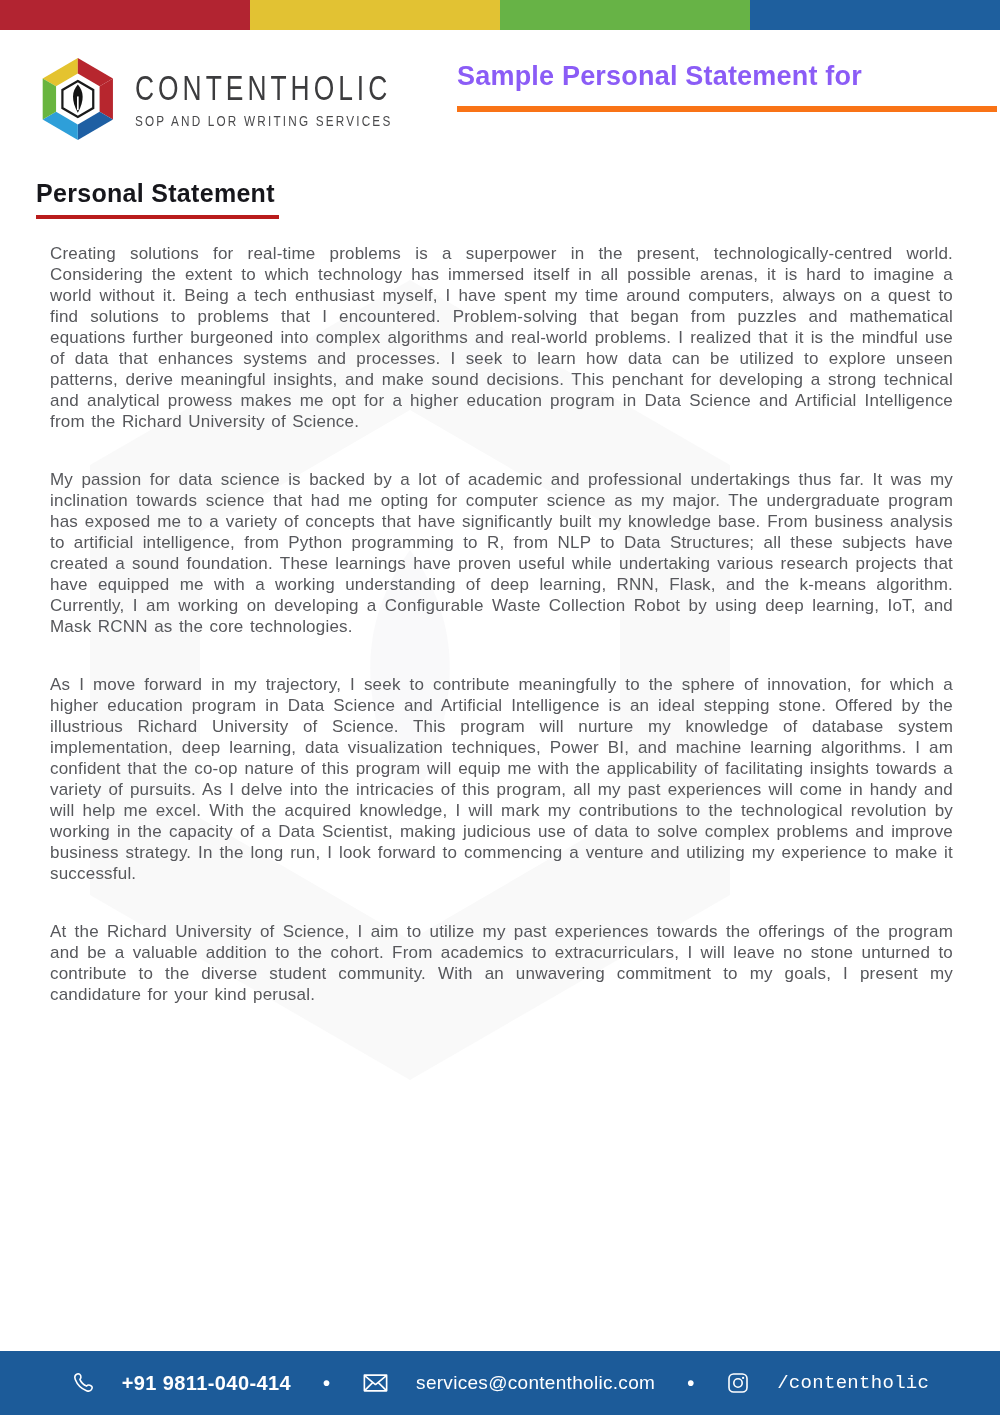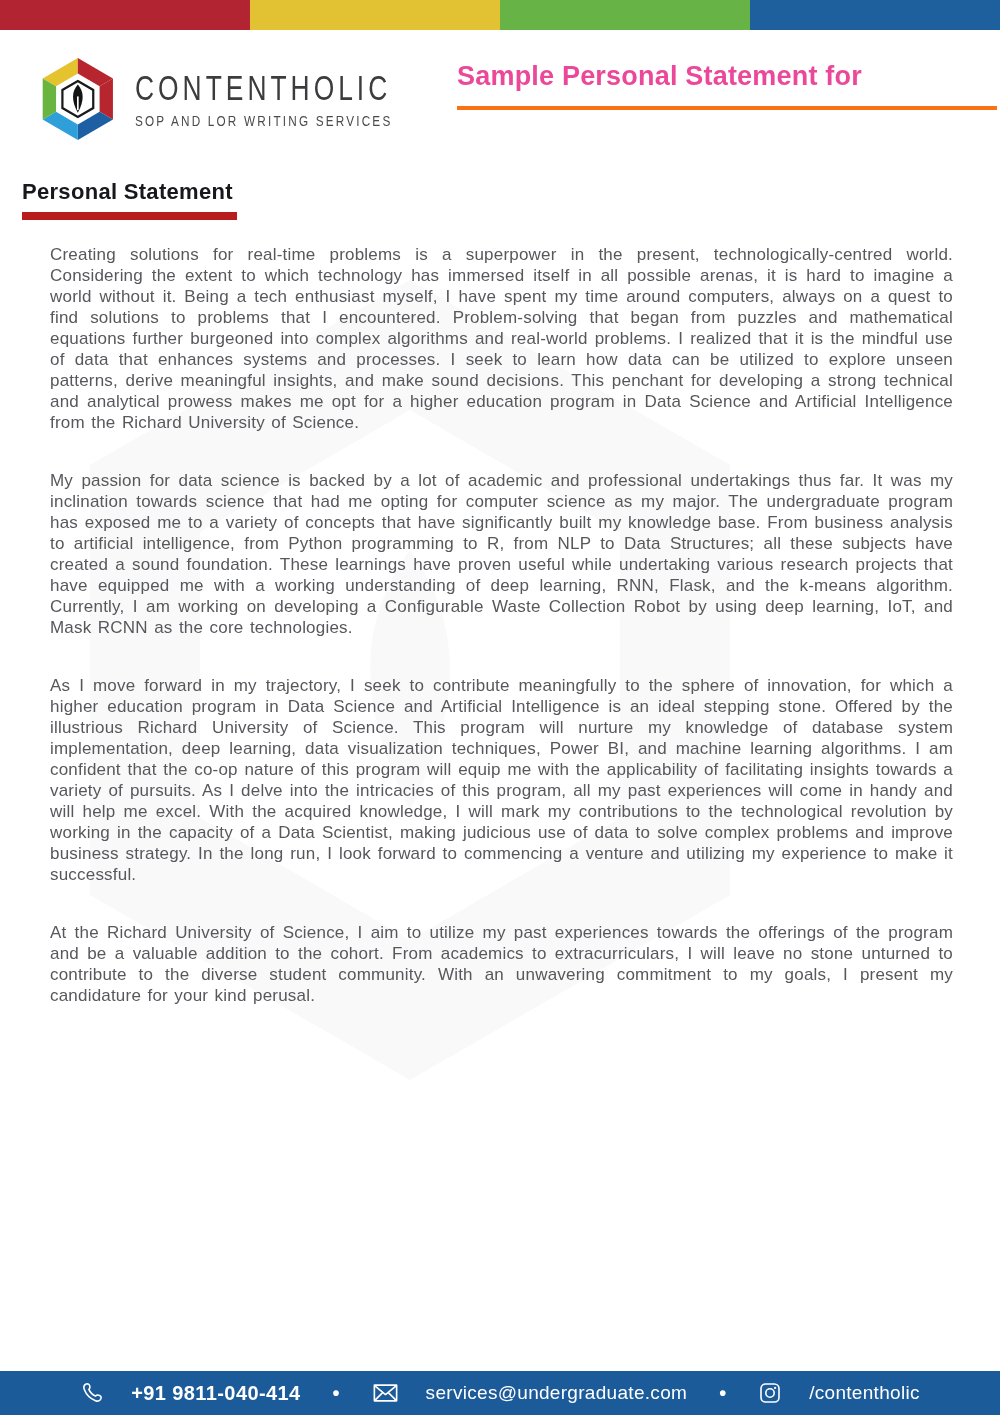--- a/index.html
+++ b/index.html
@@ -24,49 +24,49 @@
     letter-spacing: 5px; transform: scale(0.80, 1.08); transform-origin: left center;
     white-space: nowrap;
   }
   .brand-tagline {
     font-size: 14px; font-weight: 400; color: #4a4a4c;
     letter-spacing: 2.6px; transform: scale(0.84, 1.02); transform-origin: left center;
     margin-top: 6px; white-space: nowrap;
   }
   .title-block {
     margin-left: auto; width: 540px; padding-top: 4px; padding-bottom: 12px;
-    border-bottom: 4px solid #f97316;
-    font-size: 27px; line-height: 35px; font-weight: 800; color: #ec4899;
+    border-bottom: 6px solid #f97316;
+    font-size: 27px; line-height: 35px; font-weight: 800; color: #8b5cf6;
     letter-spacing: 0.2px;
   }
 
   
   .page-heading {
-    margin: 36px 0 0 22px;
+    margin: 36px 0 0 36px;
     width: fit-content;
-    font-size: 22px; font-weight: 800; color: #17171c; letter-spacing: 0.3px;
-    border-bottom: 8px solid #b91c1c; padding: 0 4px 7px 0;
+    font-size: 25px; font-weight: 800; color: #17171c; letter-spacing: 0.3px;
+    border-bottom: 4px solid #b91c1c; padding: 0 4px 7px 0;
     position: relative; z-index: 2;
   }
 
   
   .content { margin: 24px 47px 0 50px; position: relative; z-index: 2; }
   .content p {
     margin: 0 0 37px 0;
     font-size: 17px; line-height: 21px; letter-spacing: 0.2px; word-spacing: 1.5px;
     color: #57585c; text-align: justify;
   }
   .content p:last-child { margin-bottom: 15px; }
 
   
   .watermark { position: absolute; left: 30px; top: 250px; z-index: 1; pointer-events: none; }
 
   
   .footer {
-    position: absolute; left: 0; right: 0; bottom: 0; height: 44px;
+    position: absolute; left: 0; right: 0; bottom: 0; height: 64px;
     display: flex; align-items: center; justify-content: center; gap: 27px;
     color: #ffffff; z-index: 3;
   }
   .footer .ficon { display: inline-flex; align-items: center; }
   .footer .phone-label { font-size: 20px; font-weight: 700; letter-spacing: 0.4px; }
   .footer .email-label, .footer .insta-label { font-size: 19px; font-weight: 400; letter-spacing: 0.3px; }
   .footer .dot { font-size: 20px; font-weight: 700; margin: 0 5px; }
 </style>
 </head>
 <body>
@@ -128,25 +128,25 @@
     <a class="phone-label" style="color:#fff;text-decoration:none;">+91 9811-040-414</a>
     <span class="dot">•</span>
     <span class="ficon">
       <svg width="27" height="24" viewBox="0 0 24 22" fill="none" stroke="#ffffff" stroke-width="1.5" stroke-linejoin="round">
         <rect x="1.8" y="3.8" width="20.4" height="14.4"></rect>
         <path d="M2 4.2 L12 12.4 L22 4.2"></path>
         <path d="M2.2 17.8 L9.4 10.6"></path>
         <path d="M21.8 17.8 L14.6 10.6"></path>
       </svg>
     </span>
-    <a class="email-label" style="color:#fff;text-decoration:none;">services@undergraduate.com</a>
+    <a class="email-label" style="color:#fff;text-decoration:none;">services@contentholic.com</a>
     <span class="dot">•</span>
     <span class="ficon">
       <svg width="24" height="24" viewBox="0 0 24 24" fill="none" stroke="#ffffff" stroke-width="1.6">
         <rect x="3" y="3" width="18" height="18" rx="4.6"></rect>
         <circle cx="12" cy="12" r="4.2"></circle>
         <circle cx="17.1" cy="6.9" r="1.15" fill="#ffffff" stroke="none"></circle>
       </svg>
     </span>
-    <a class="insta-label" style="color:#fff;text-decoration:none;">/contentholic</a>
+    <a class="insta-label" style="color:#fff;text-decoration:none;font-family:Liberation Mono, monospace;">/contentholic</a>
   </div>
 
 </div>
 
 </body></html>

